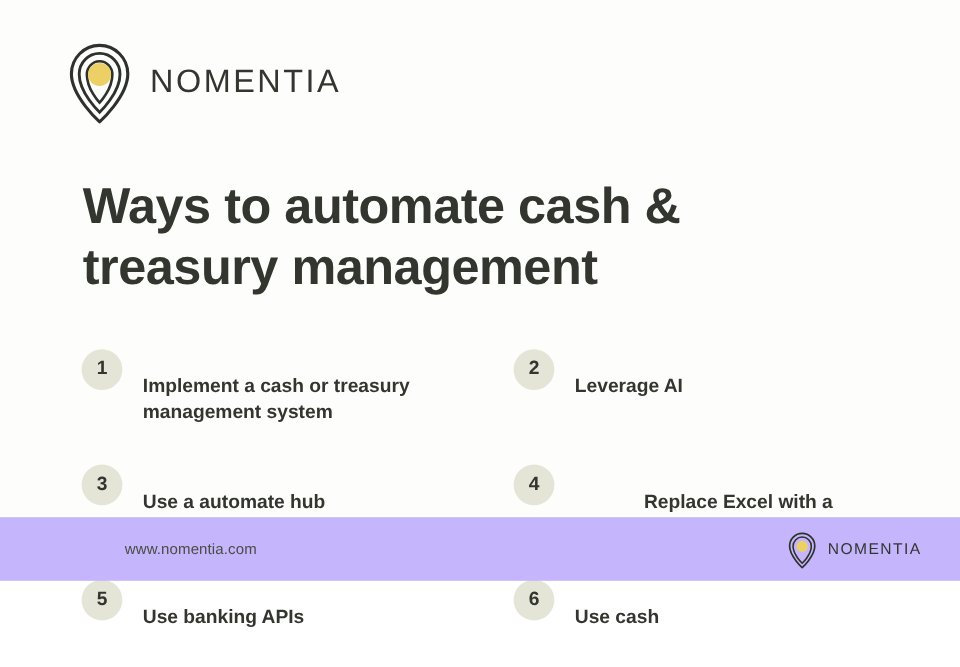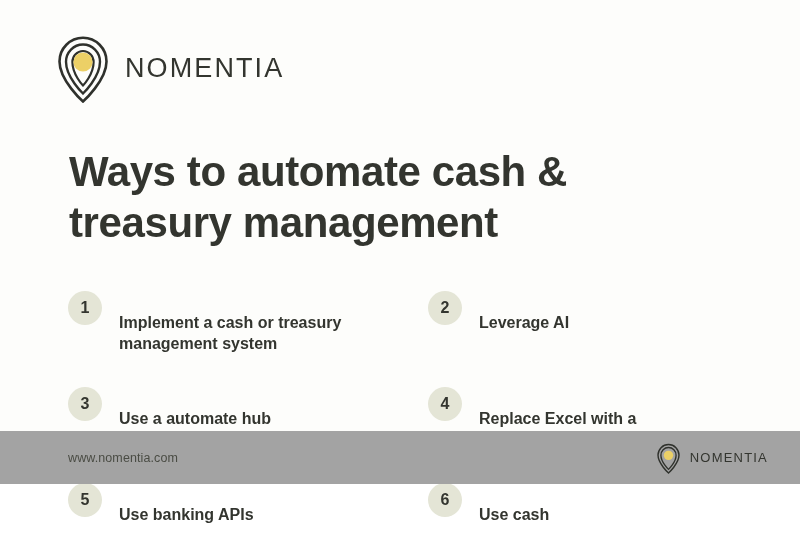--- a/index.html
+++ b/index.html
@@ -93,34 +93,35 @@
     font-size: 16px;
     font-weight: bold;
     line-height: 1.32;
     color: #33352f;
     max-width: 285px;
     padding-top: 6px;
     margin-top: 16px;
   }
   .list-item.col-right .item-text {
     max-width: 215px;
+    text-align: right;
   }
 
   
   .footer {
     position: absolute;
     left: 0;
     right: 0;
     bottom: 0;
     height: 53px;
-    background: #a3a3a3;
+    background: #c4b5fd;
     display: flex;
     align-items: center;
     justify-content: space-between;
-    padding: 0 32px 0 68px;
+    padding: 0 32px 0 104px;
     box-sizing: border-box;
   }
   .footer-url {
     font-size: 12.5px;
     font-weight: normal;
     color: #4a4c44;
     letter-spacing: 0.1px;
   }
   .footer-brand {
     display: flex;

